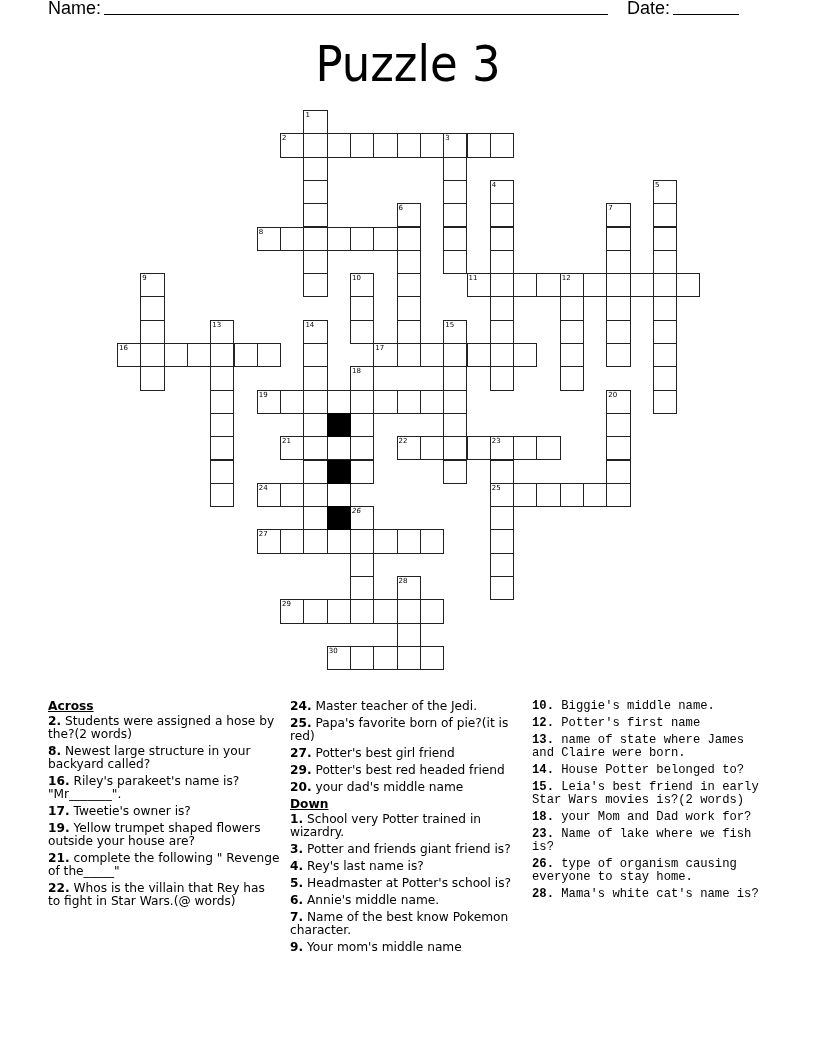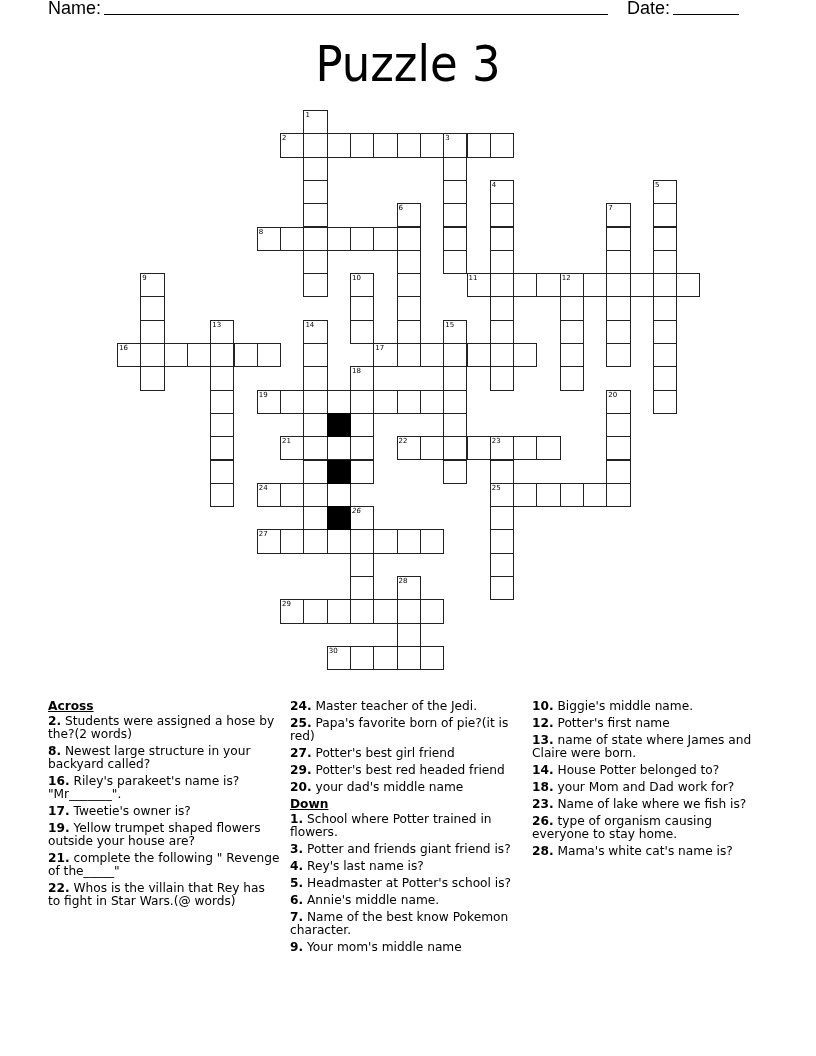--- a/index.html
+++ b/index.html
@@ -35,21 +35,21 @@
 
   .clues {
     position: absolute; top: 700px; font-family: "DejaVu Sans", sans-serif;
     font-size: 12.2px; line-height: 13px;
   }
   .clues .heading { font-weight: bold; text-decoration: underline; margin-bottom: 2px; }
   .clues .clue { margin-bottom: 4px; }
   .clues .clue b { font-weight: bold; }
   .col1 { left: 48px; width: 232px; }
   .col2 { left: 290px; width: 234px; }
-  .col3 { left: 532px; width: 234px; }
+  .col3 { left: 532px; width: 234px; font-family: Liberation Mono, monospace; }
 </style>
 </head>
 <body>
 
 <div class="header-line">
   <span class="name-label">Name:</span>
   <span class="name-blank"></span>
   <span class="date-label">Date:</span>
   <span class="date-blank"></span>
 </div>
@@ -307,31 +307,32 @@
   <div class="clue"><b>22.</b> <span>Whos is the villain that Rey has to fight in Star Wars.(@ words)</span></div>
 </div>
 
 <div class="clues col2">
   <div class="clue"><b>24.</b> <span>Master teacher of the Jedi.</span></div>
   <div class="clue"><b>25.</b> <span>Papa's favorite born of pie?(it is red)</span></div>
   <div class="clue"><b>27.</b> <span>Potter's best girl friend</span></div>
   <div class="clue"><b>29.</b> <span>Potter's best red headed friend</span></div>
   <div class="clue"><b>20.</b> <span>your dad's middle name</span></div>
   <div class="heading">Down</div>
-  <div class="clue"><b>1.</b> <span>School where Potter trained in flowers.</span></div>
+  <div class="clue"><b>1.</b> <span>School very Potter trained in wizardry.</span></div>
   <div class="clue"><b>3.</b> <span>Potter and friends giant friend is?</span></div>
   <div class="clue"><b>4.</b> <span>Rey's last name is?</span></div>
   <div class="clue"><b>5.</b> <span>Headmaster at Potter's school is?</span></div>
   <div class="clue"><b>6.</b> <span>Annie's middle name.</span></div>
   <div class="clue"><b>7.</b> <span>Name of the best know Pokemon character.</span></div>
   <div class="clue"><b>9.</b> <span>Your mom's middle name</span></div>
 </div>
 
 <div class="clues col3">
   <div class="clue"><b>10.</b> <span>Biggie's middle name.</span></div>
   <div class="clue"><b>12.</b> <span>Potter's first name</span></div>
   <div class="clue"><b>13.</b> <span>name of state where James and Claire were born.</span></div>
   <div class="clue"><b>14.</b> <span>House Potter belonged to?</span></div>
+  <div class="clue"><b>15.</b> <span>Leia's best friend in early Star Wars movies is?(2 words)</span></div>
   <div class="clue"><b>18.</b> <span>your Mom and Dad work for?</span></div>
   <div class="clue"><b>23.</b> <span>Name of lake where we fish is?</span></div>
   <div class="clue"><b>26.</b> <span>type of organism causing everyone to stay home.</span></div>
   <div class="clue"><b>28.</b> <span>Mama's white cat's name is?</span></div>
 </div>
 
 </body></html>

